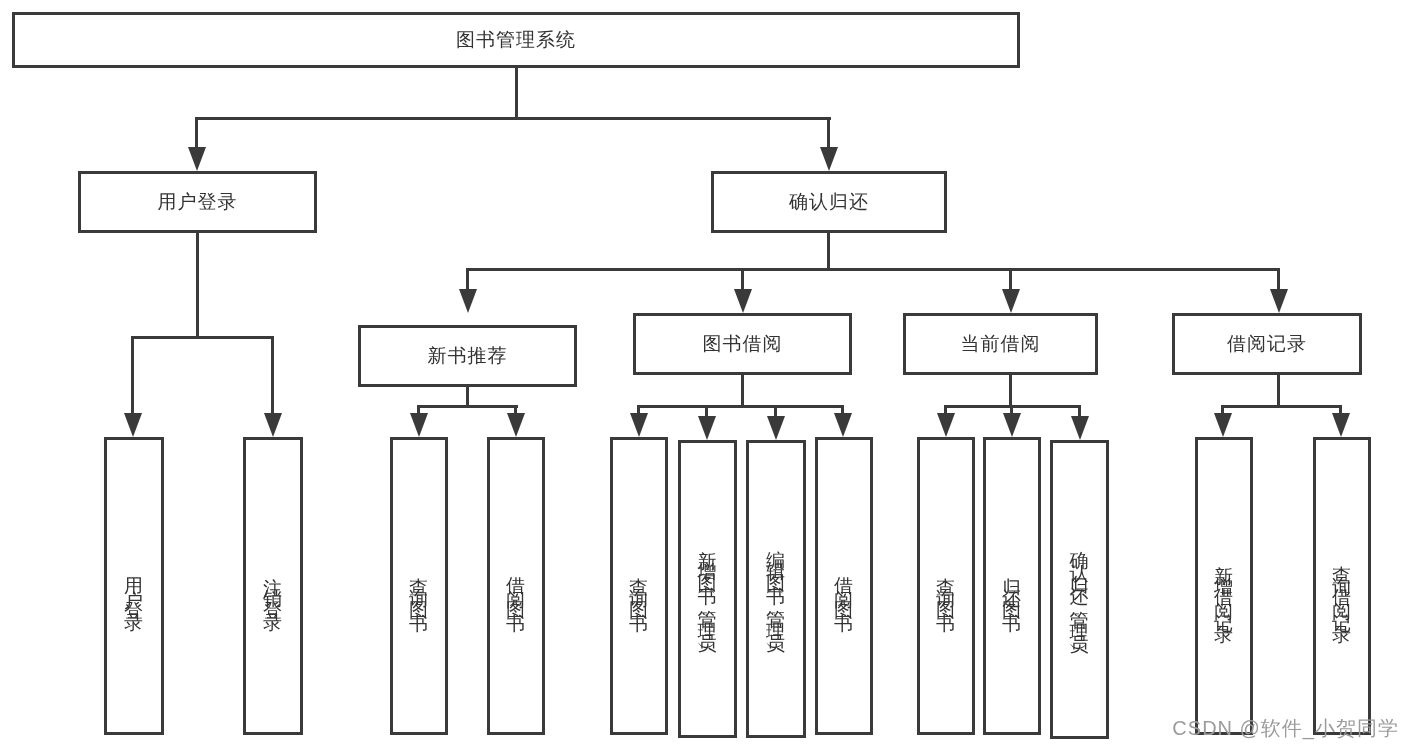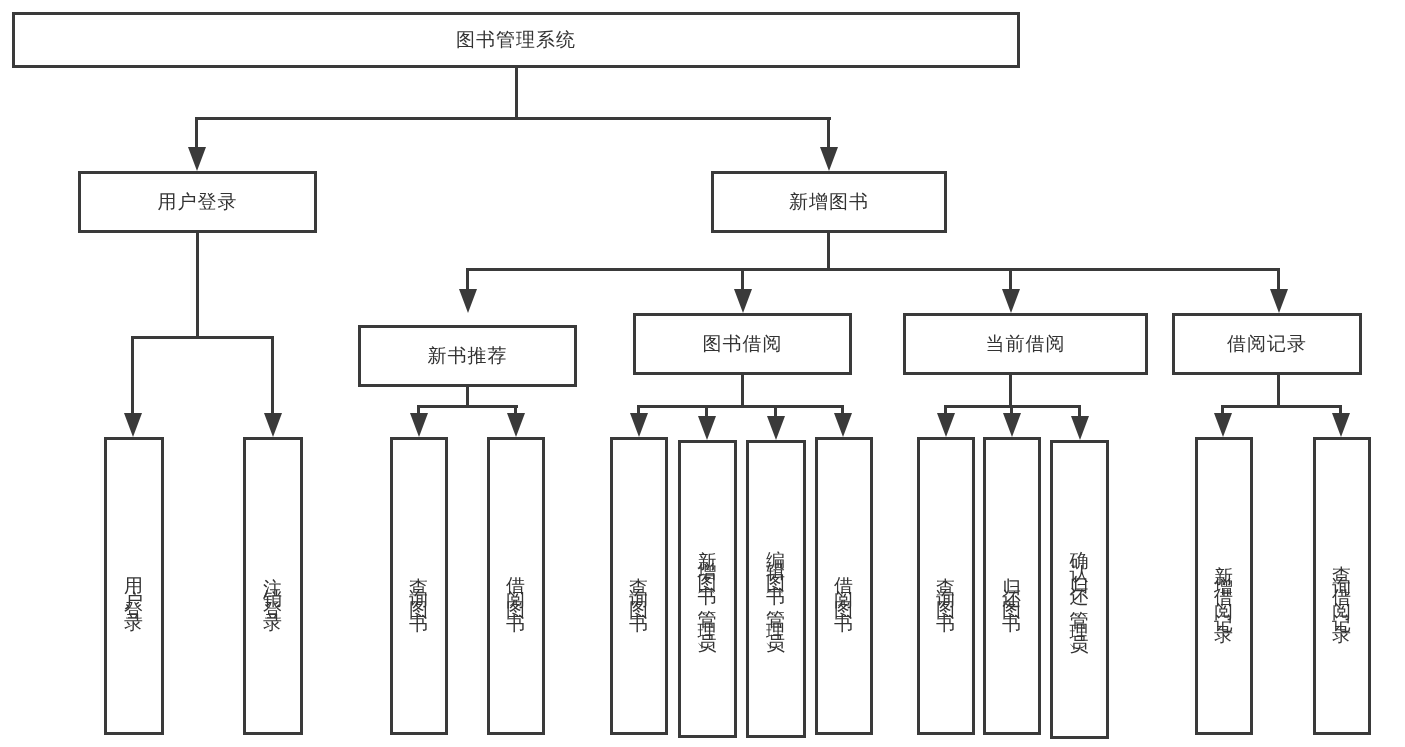--- a/index.html
+++ b/index.html
@@ -84,21 +84,21 @@
   <div class="hline" style="left:195px; top:117px; width:636px;"></div>
   <div class="vline" style="left:195px; top:117px; height:34px;"></div>
   <div class="arr" style="left:188px; top:147px;"></div>
   <div class="vline" style="left:827px; top:117px; height:34px;"></div>
   <div class="arr" style="left:820px; top:147px;"></div>
 
   <div class="box" style="left:78px; top:171px; width:239px; height:62px;">
     <span>用户登录</span>
   </div>
   <div class="box" style="left:711px; top:171px; width:236px; height:62px;">
-    <span>新增图书</span>
+    <span>确认归还</span>
   </div>
 
   <div class="vline" style="left:196px; top:233px; height:106px;"></div>
   <div class="hline" style="left:131px; top:336px; width:143px;"></div>
   <div class="vline" style="left:131px; top:336px; height:80px;"></div>
   <div class="arr" style="left:124px; top:413px;"></div>
   <div class="vline" style="left:271px; top:336px; height:80px;"></div>
   <div class="arr" style="left:264px; top:413px;"></div>
 
   <div class="vline" style="left:827px; top:233px; height:38px;"></div>
@@ -111,21 +111,21 @@
   <div class="arr" style="left:1002px; top:289px;"></div>
   <div class="vline" style="left:1277px; top:268px; height:24px;"></div>
   <div class="arr" style="left:1270px; top:289px;"></div>
 
   <div class="box" style="left:358px; top:313px; width:219px; height:62px;margin-top:12px;">
     <span>新书推荐</span>
   </div>
   <div class="box" style="left:633px; top:313px; width:219px; height:62px;text-align:right;">
     <span>图书借阅</span>
   </div>
-  <div class="box" style="left:903px; top:313px; width:245px; height:62px;">
+  <div class="box" style="left:903px; top:313px; width:195px; height:62px;">
     <span>当前借阅</span>
   </div>
   <div class="box" style="left:1172px; top:313px; width:190px; height:62px;">
     <span>借阅记录</span>
   </div>
 
   <div class="vline" style="left:466px; top:375px; height:33px;"></div>
   <div class="hline" style="left:417px; top:405px; width:101px;"></div>
   <div class="vline" style="left:417px; top:405px; height:13px;"></div>
   <div class="arr" style="left:410px; top:413px;"></div>
@@ -196,14 +196,15 @@
     <span class="vtxt">确认归还（管理员）</span>
   </div>
 
   <div class="vbox" style="left:1195px; top:437px; width:58px; height:298px;">
     <span class="vtxt">新增借阅记录</span>
   </div>
   <div class="vbox" style="left:1313px; top:437px; width:58px; height:298px;">
     <span class="vtxt">查询借阅记录</span>
   </div>
 
+  <div class="watermark">CSDN @软件_小贺同学</div>
 
 </div>
 
 </body></html>

